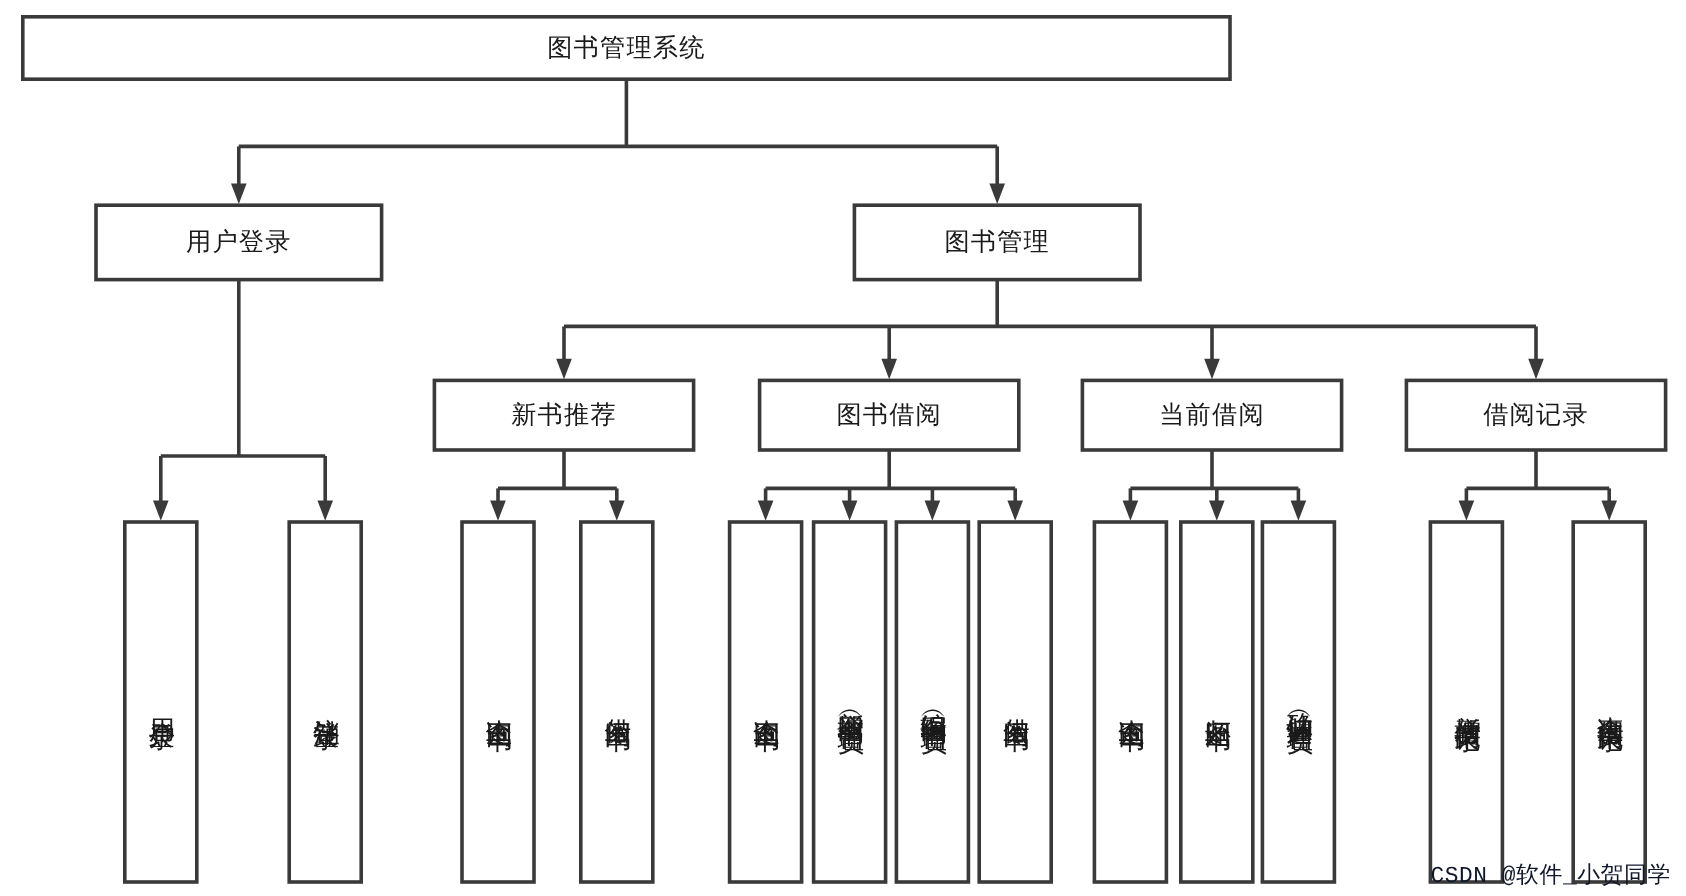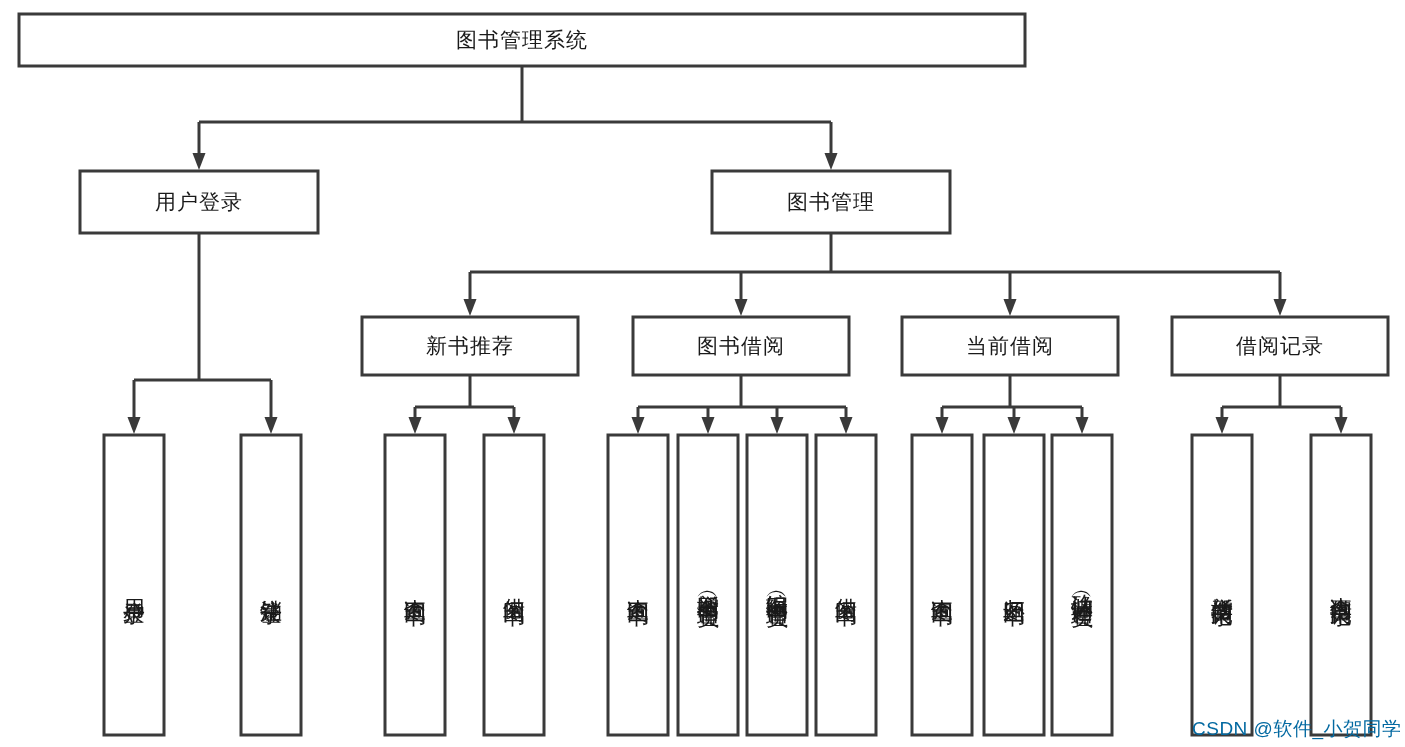--- a/index.html
+++ b/index.html
@@ -59,23 +59,23 @@
     font-size: 22px;
     line-height: 1.18;
     color: #1a1a1a;
     letter-spacing: 2px;
     text-align: center;
     white-space: nowrap;
     pointer-events: none;
   }
   .watermark {
     position: absolute;
-    font-family: Liberation Sans, sans-serif;
+    font-family: Liberation Mono, monospace;
     font-size: 19px;
-    color: #0369a1;
+    color: #0f172a;
     white-space: nowrap;
     letter-spacing: 0.5px;
   }
 </style>
 </head>
 <body>
 
 <div id="diagram-root">
 
   <svg class="flow" id="flow-svg" viewBox="0 0 1405 747">

